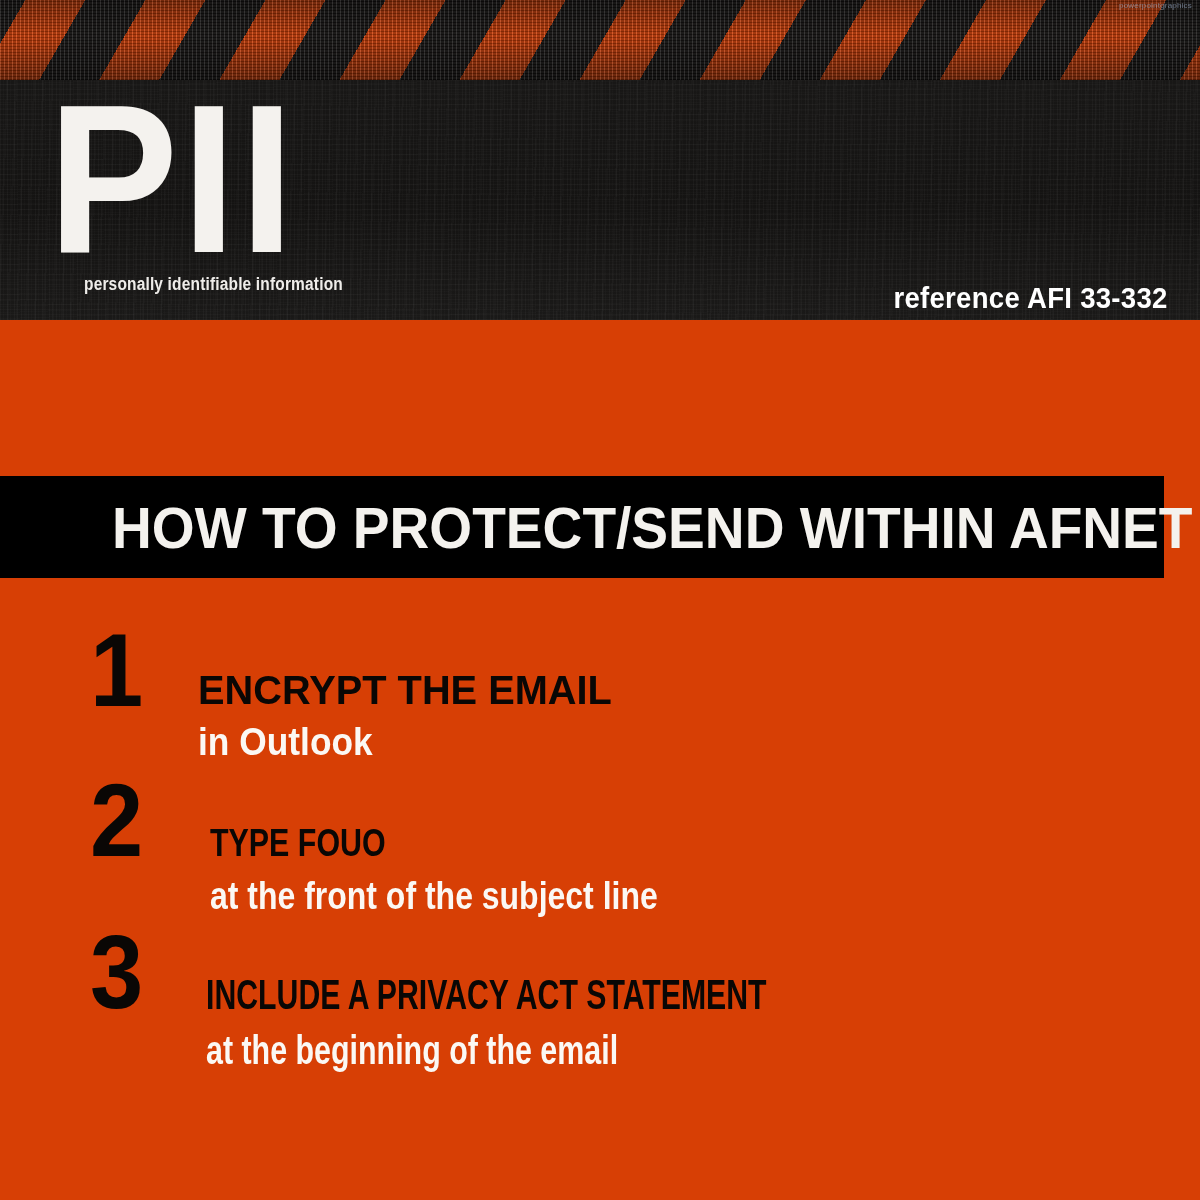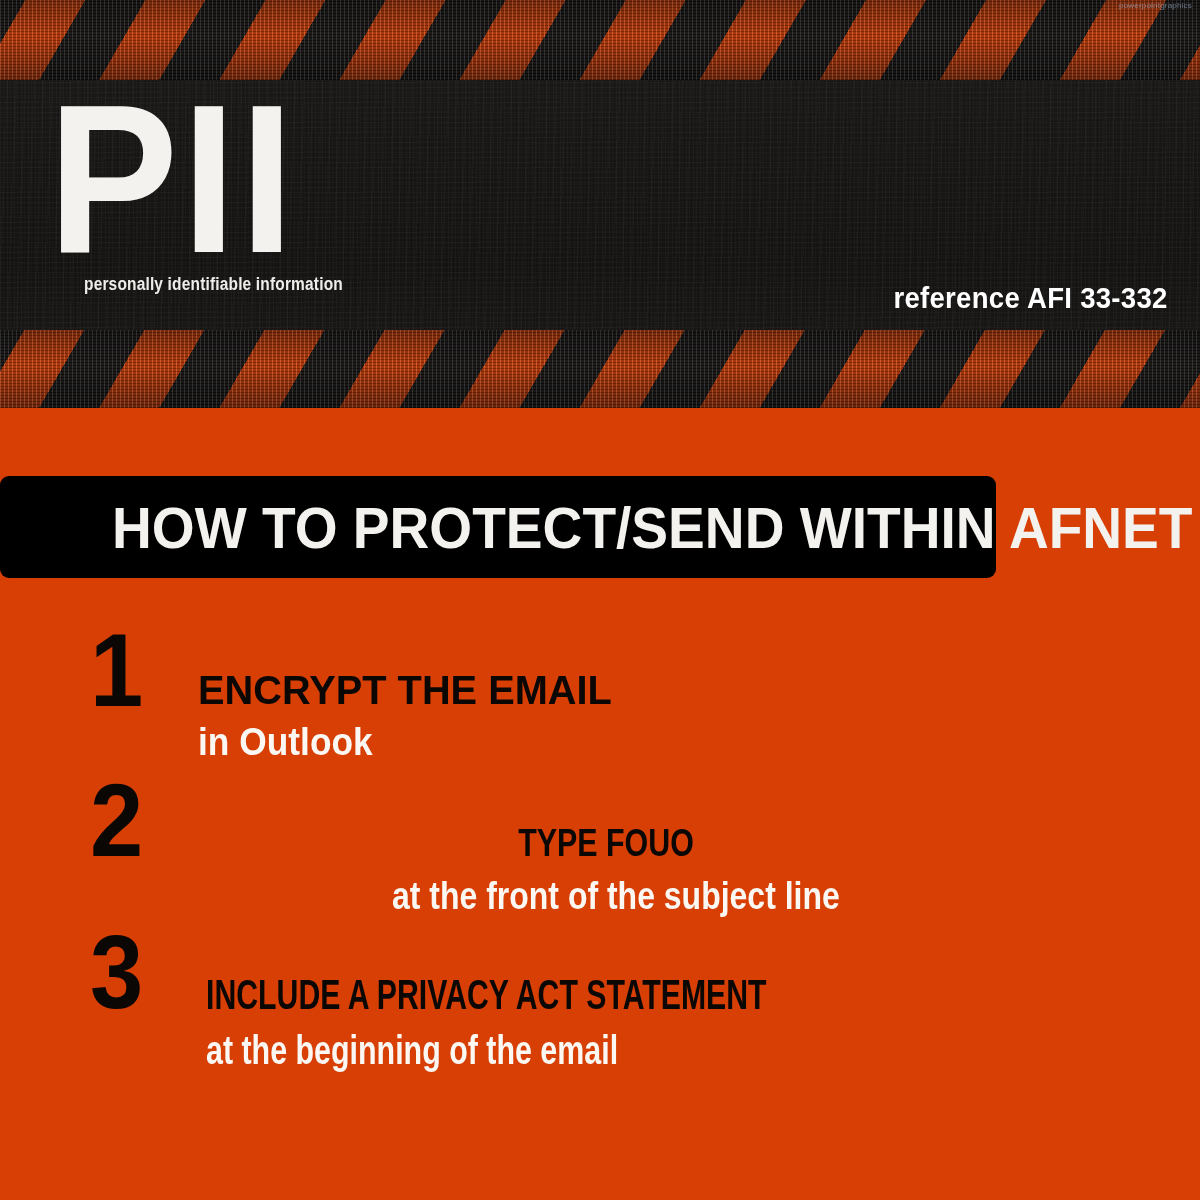--- a/index.html
+++ b/index.html
@@ -19,21 +19,21 @@
     overflow: hidden;
     background: #D73F05;
   }
 
   
   .header {
     position: absolute;
     left: 0;
     top: 0;
     width: 1200px;
-    height: 408px;
+    height: 320px;
     background:
       repeating-linear-gradient(90deg,
         rgba(255,255,255,0.030) 0px,
         rgba(255,255,255,0.030) 1px,
         rgba(0,0,0,0.00) 1px,
         rgba(0,0,0,0.00) 3px,
         rgba(255,255,255,0.015) 3px,
         rgba(255,255,255,0.015) 4px,
         rgba(0,0,0,0.00) 4px,
         rgba(0,0,0,0.00) 7px),
@@ -161,26 +161,25 @@
     color: #ffffff;
     transform: scaleX(0.95);
     transform-origin: right center;
   }
 
   
   .banner {
     position: absolute;
     left: 0;
     top: 476px;
-    width: 996px;
+    width: 1164px;
     height: 102px;
     background: #000000;
     display: flex;
     align-items: center;
-    border-radius: 9px;
   }
   .banner-title {
     font-family: "Liberation Sans", sans-serif;
     font-weight: bold;
     font-size: 58px;
     letter-spacing: 0px;
     color: #f4f2ee;
     margin-left: 112px;
     transform: scaleX(0.95);
     transform-origin: left center;
@@ -231,21 +230,21 @@
 
   
   #step-1 { margin-left: 90px; height: 150px; }
   #step-1 .step-num  { font-size: 104px; transform: scaleX(0.92); transform-origin: left top; }
   #step-1 .step-body { padding-top: 52px; }
   #step-1 .step-head { font-size: 41px; transform: scaleX(0.97); }
   #step-1 .step-sub  { font-size: 38px; margin-top: 12px; transform: scaleX(0.93); }
 
   #step-2 { margin-left: 90px; height: 152px; }
   #step-2 .step-num  { font-size: 104px; transform: scaleX(0.92); transform-origin: left top; }
-  #step-2 .step-body { padding-top: 56px; margin-left: 12px; text-align: center; }
+  #step-2 .step-body { padding-top: 56px; margin-left: 12px; }
   #step-2 .step-head { font-size: 38px; transform: scaleX(0.80); }
   #step-2 .step-sub  { font-size: 39px; margin-top: 14px; transform: scaleX(0.82); }
 
   #step-3 { margin-left: 90px; height: 150px; }
   #step-3 .step-num  { font-size: 104px; transform: scaleX(0.92); transform-origin: left top; }
   #step-3 .step-body { padding-top: 54px; margin-left: 8px; }
   #step-3 .step-head { font-size: 42px; transform: scaleX(0.72); }
   #step-3 .step-sub  { font-size: 40px; margin-top: 14px; transform: scaleX(0.76); }
 </style>
 </head>

